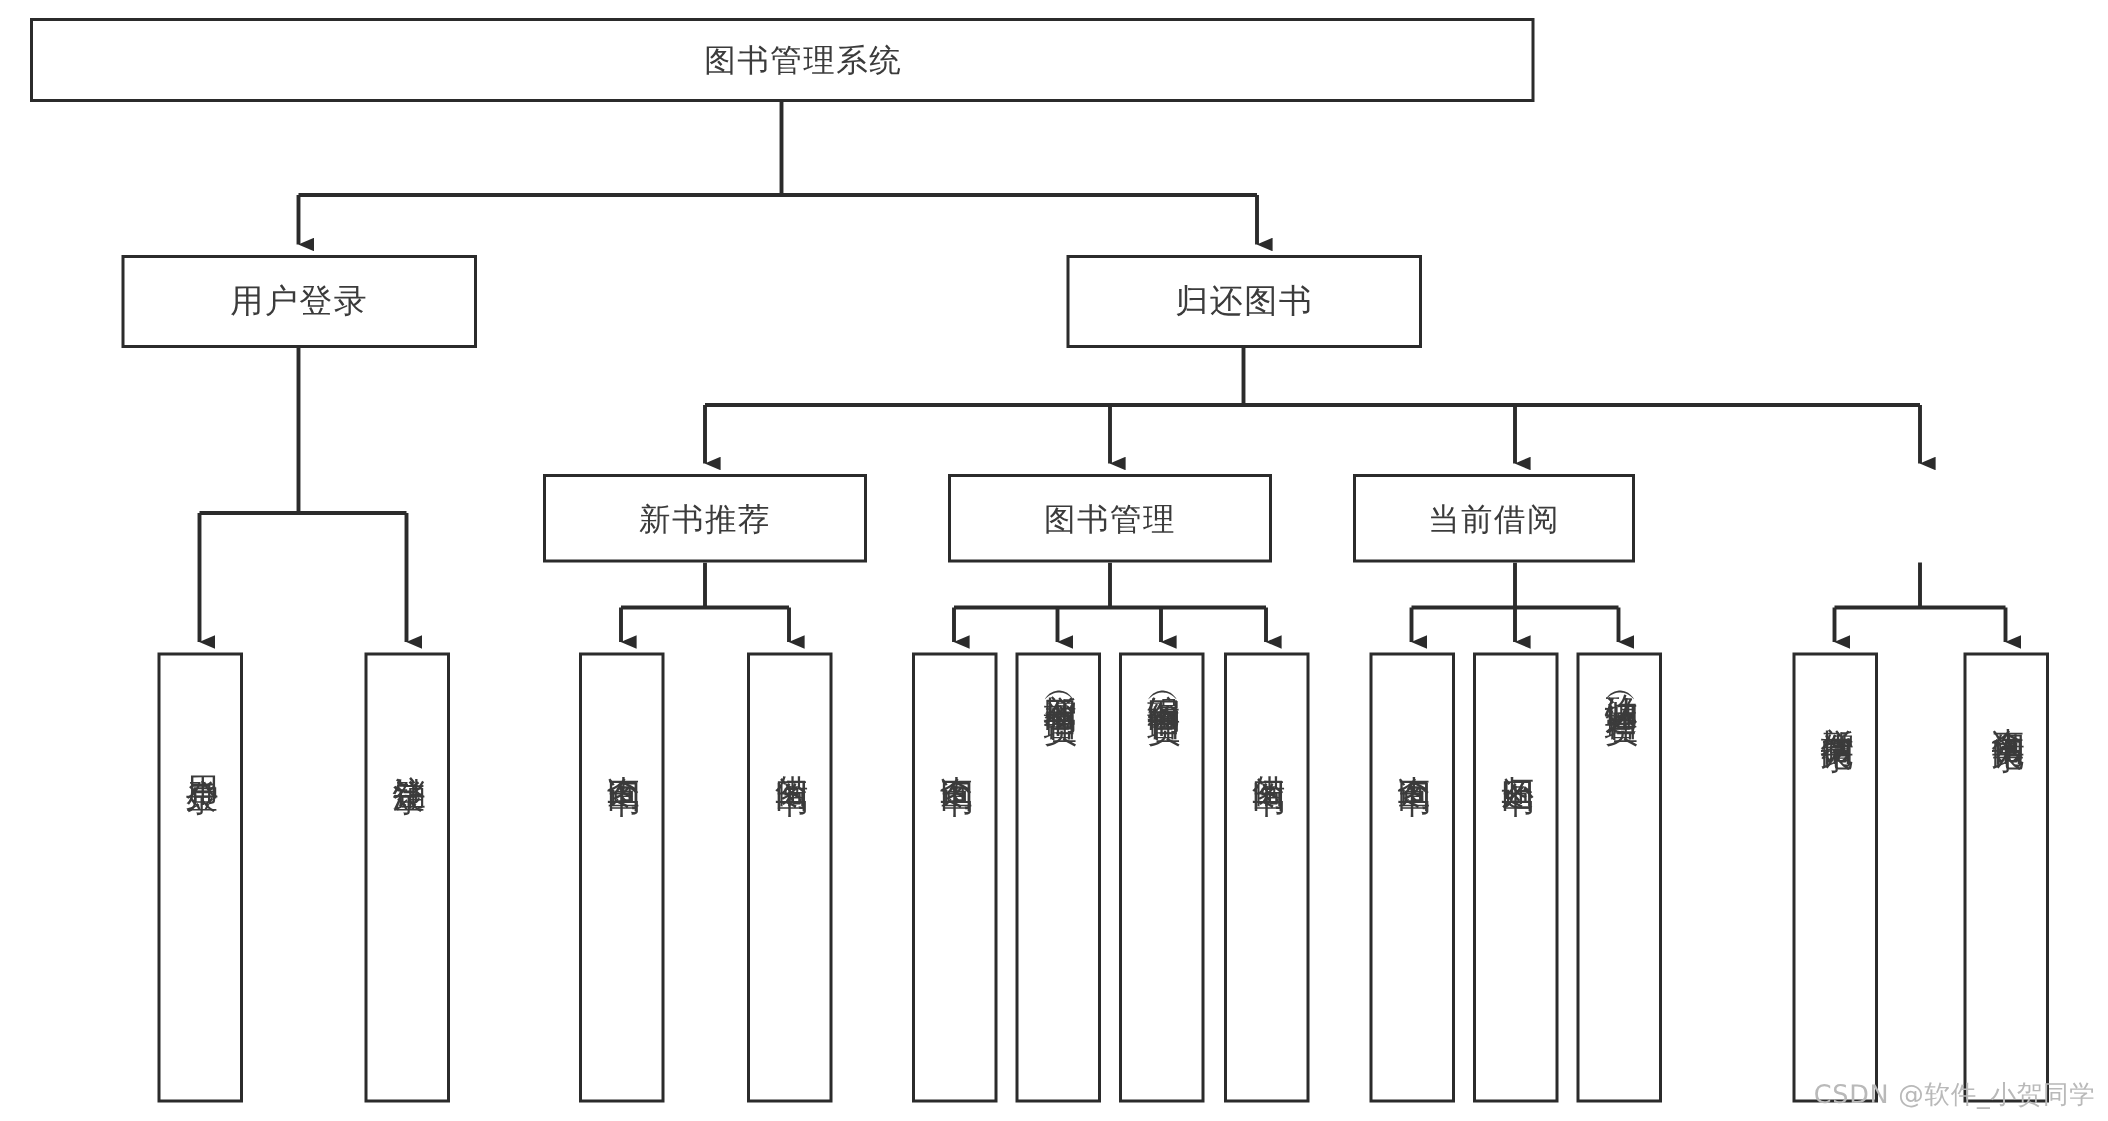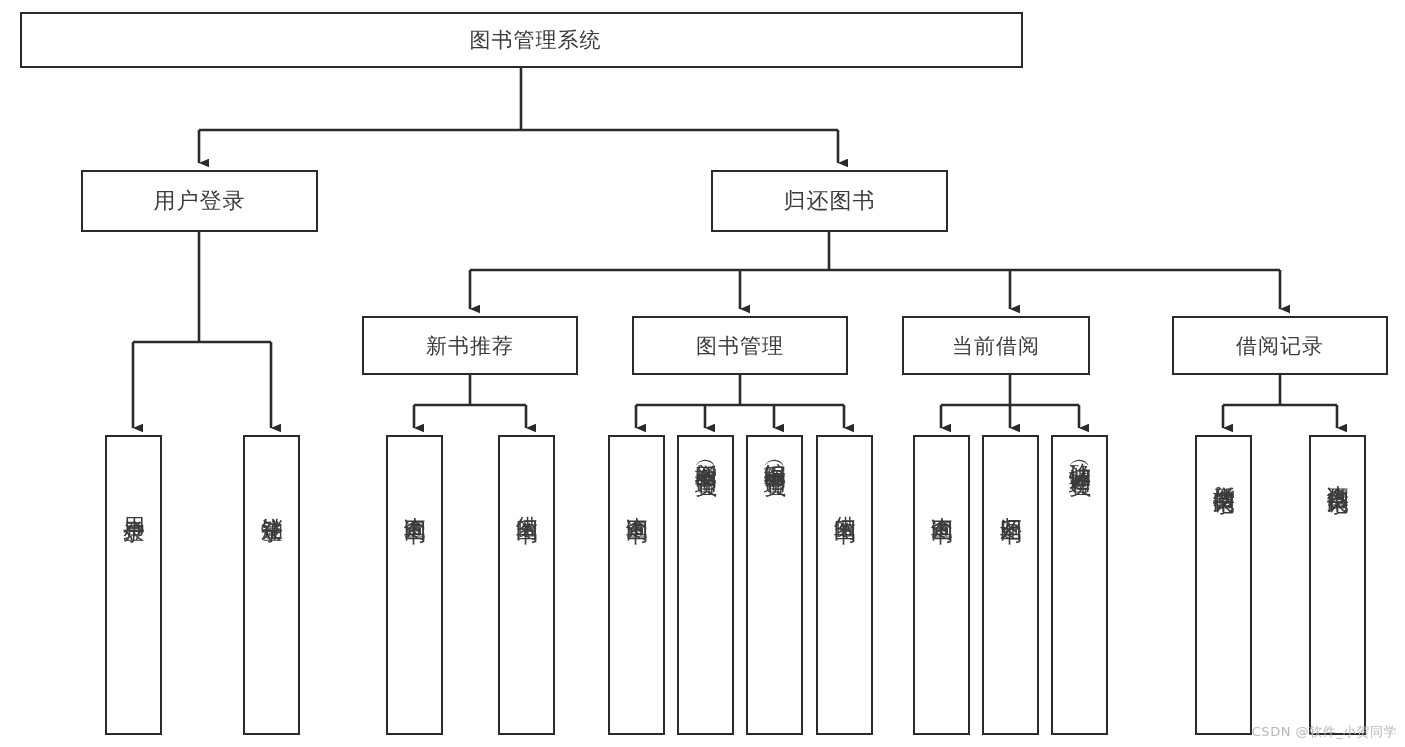--- a/index.html
+++ b/index.html
@@ -17,21 +17,21 @@
   .lvl3{font-size:21px;font-family:Liberation Serif, serif;}
 
   
   .leaf{align-items:flex-start;justify-content:center;}
   .leaf .lbl{
     writing-mode:vertical-rl; text-orientation:upright;
     font-size:22px;line-height:1.22;letter-spacing:2px;
     max-height:100%;text-align:center;color:#3b3b3b;
   }
 
-  .watermark{position:absolute;right:8px;bottom:6px;font-size:13px;color:#b9b9b9;
+  .watermark{position:absolute;right:8px;bottom:6px;font-size:17px;color:#b9b9b9;
              letter-spacing:.5px;white-space:nowrap;}
 </style>
 </head>
 <body>
 
 <div id="stage">
 
   <svg class="wires" viewBox="0 0 1405 747" xmlns="http://www.w3.org/2000/svg">
     <defs>
       <marker id="arw" markerWidth="9" markerHeight="11" refX="4.5" refY="10.4" orient="auto" markerUnits="userSpaceOnUse">
@@ -95,23 +95,20 @@
 
   <div class="node lvl3" style="left:362px;top:316px;width:216px;height:59px;">
     <span class="lbl">新书推荐</span>
   </div>
   <div class="node lvl3" style="left:632px;top:316px;width:216px;height:59px;">
     <span class="lbl">图书管理</span>
   </div>
   <div class="node lvl3" style="left:902px;top:316px;width:188px;height:59px;">
     <span class="lbl">当前借阅</span>
   </div>
-  <div class="node lvl3" style="left:1172px;top:316px;width:216px;height:59px;">
-    <span class="lbl">借阅记录</span>
-  </div>
 
   <div class="node leaf" style="left:105px;top:435px;width:57px;height:300px;padding-top:62px;">
     <span class="lbl">用户登录</span>
   </div>
   <div class="node leaf" style="left:243px;top:435px;width:57px;height:300px;padding-top:62px;">
     <span class="lbl">注销登录</span>
   </div>
 
   <div class="node leaf" style="left:386px;top:435px;width:57px;height:300px;padding-top:62px;">
     <span class="lbl">查询图书</span>

